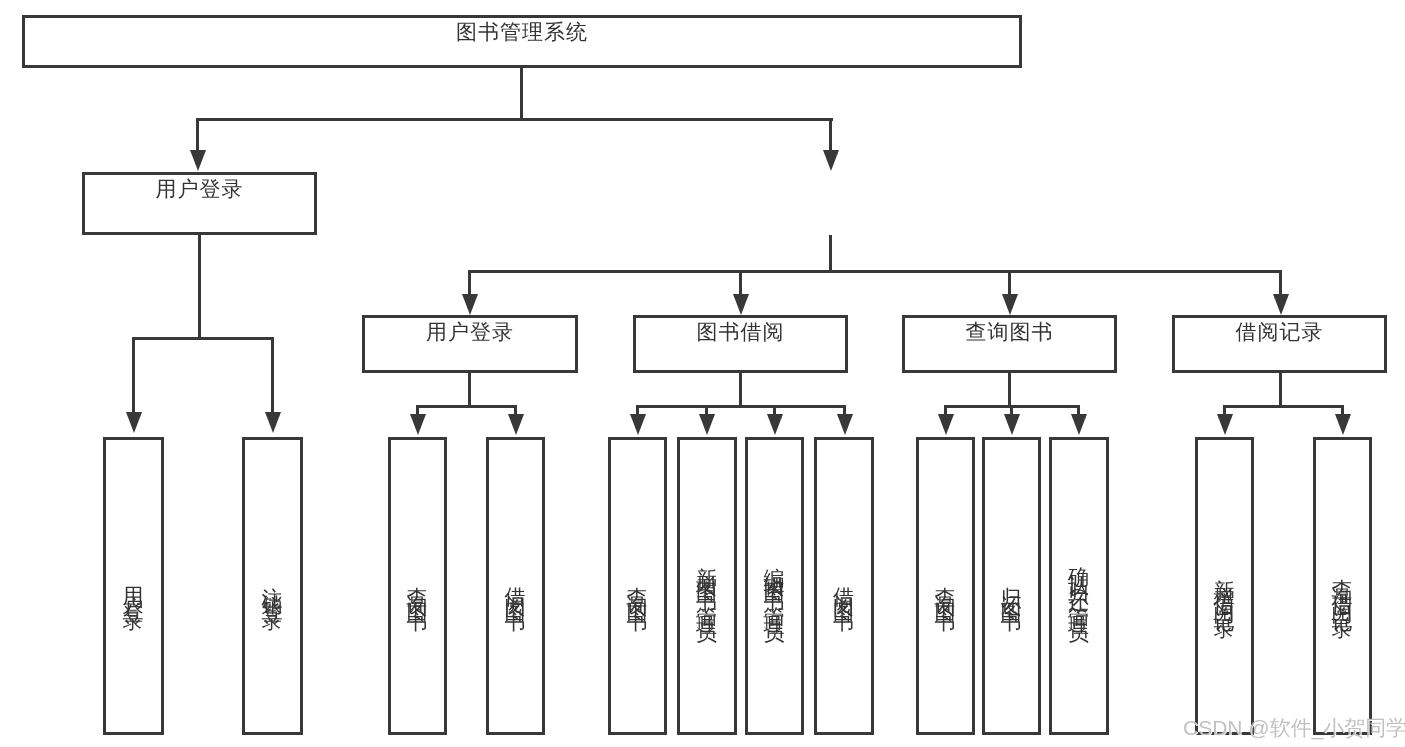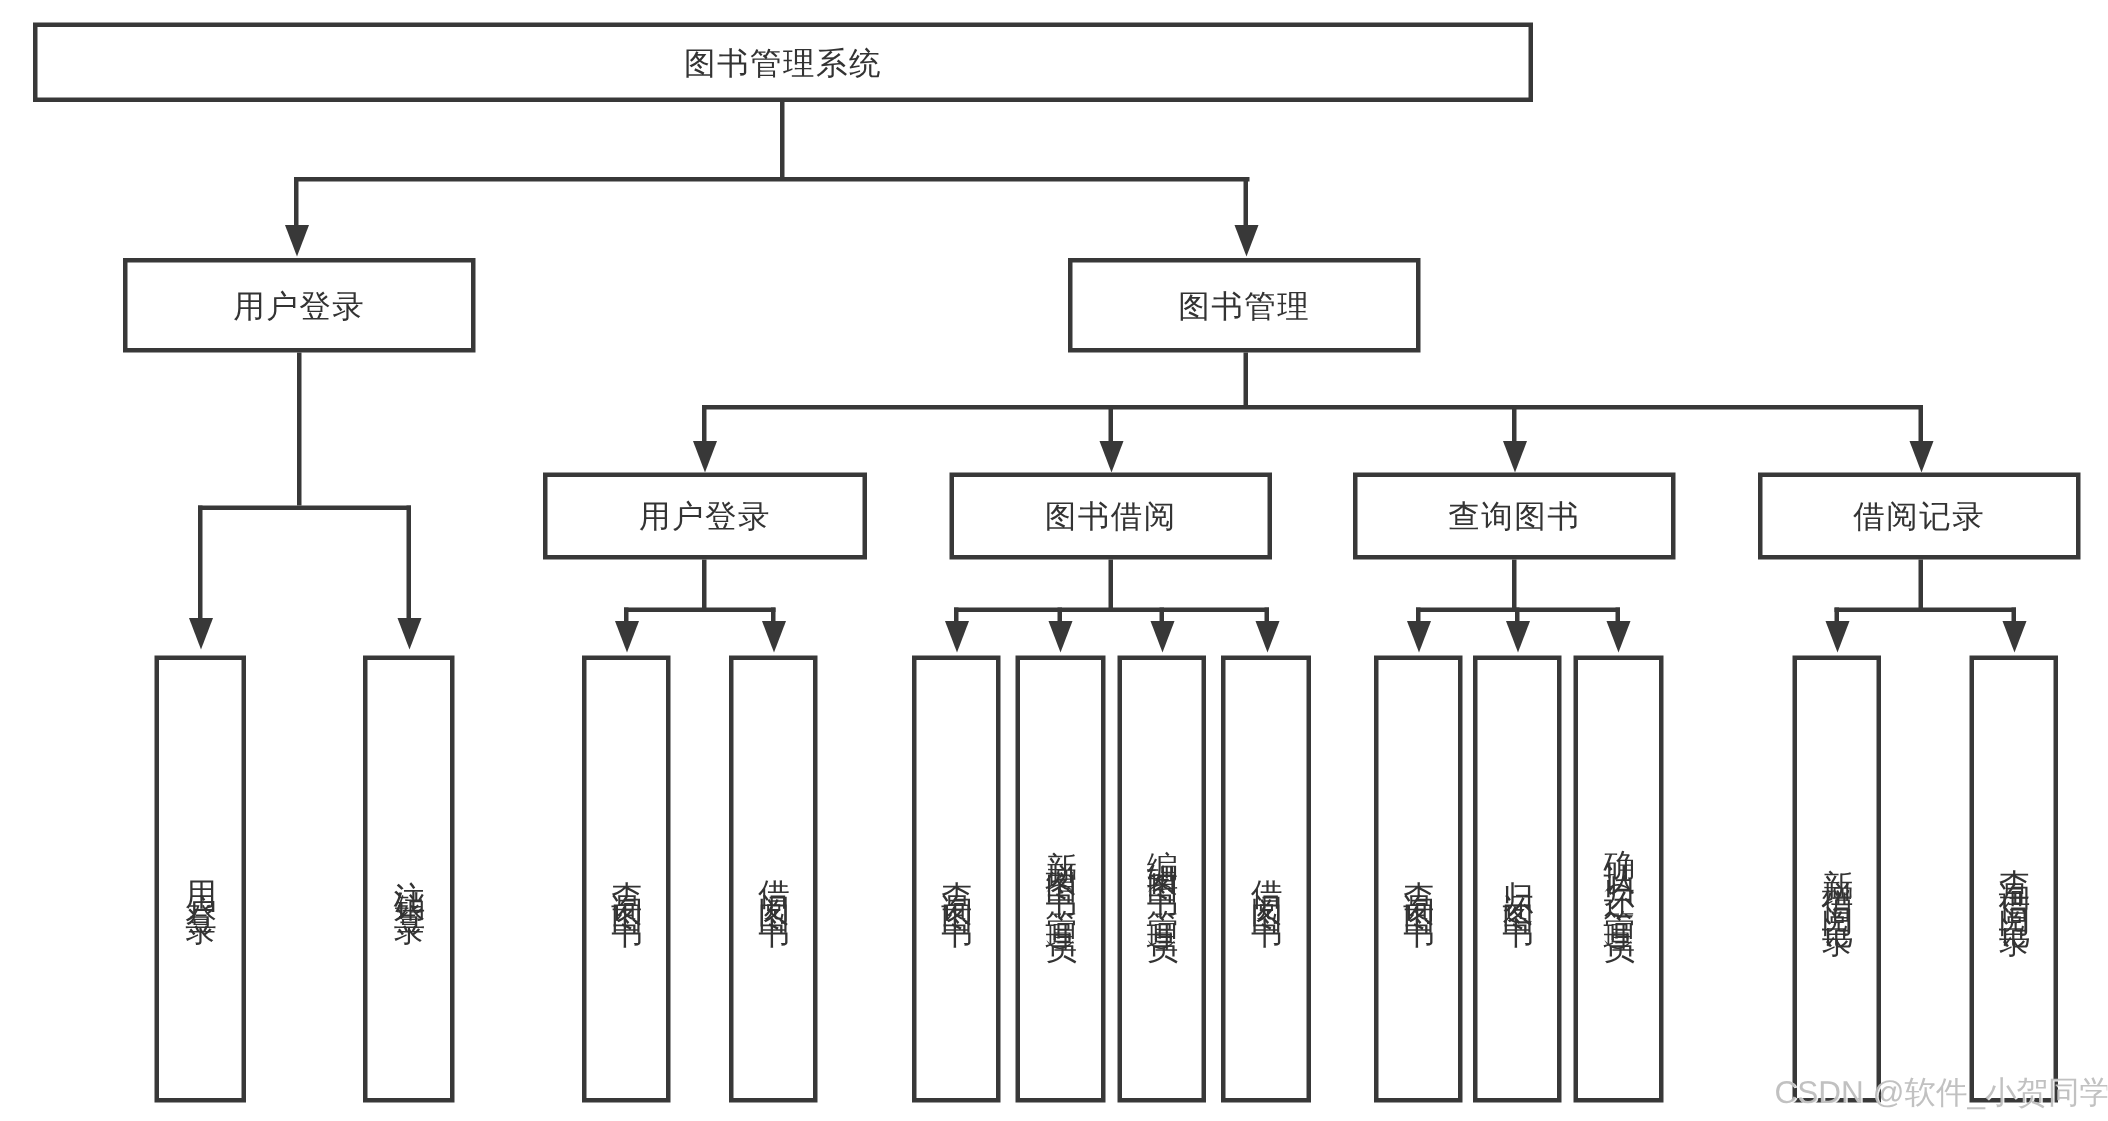--- a/index.html
+++ b/index.html
@@ -13,21 +13,21 @@
     position:relative;
     width:1405px;height:747px;
     background:var(--bg);
     overflow:hidden;
   }
   .hbox{
     position:absolute;
     background:#fff;
     border:3px solid var(--line);
     box-sizing:border-box;
-    display:flex;align-items:center;justify-content:center;
+    display:flex;align-items:flex-start;justify-content:center;
     font-size:21px;color:var(--text);
     letter-spacing:1px;
   }
   .vbox{
     position:absolute;
     background:#fff;
     border:3px solid var(--line);
     box-sizing:border-box;
     display:flex;align-items:center;justify-content:center;
     color:var(--text);
@@ -72,23 +72,20 @@
 
   <div class="line" style="left:520px;top:68px;width:3px;height:51px;"></div>
   <div class="line" style="left:196px;top:118px;width:637px;height:3px;"></div>
   <div class="line" style="left:196px;top:118px;width:3px;height:34px;"></div>
   <div class="arrow" style="left:190px;top:150px;"></div>
   <div class="line" style="left:829px;top:118px;width:3px;height:34px;"></div>
   <div class="arrow" style="left:823px;top:150px;"></div>
 
   <div class="hbox" style="left:82px;top:172px;width:235px;height:63px;">
     <span>用户登录</span>
-  </div>
-  <div class="hbox" style="left:712px;top:172px;width:235px;height:63px;">
-    <span>图书管理</span>
   </div>
 
   <div class="line" style="left:198px;top:235px;width:3px;height:102px;"></div>
   <div class="line" style="left:132px;top:337px;width:142px;height:3px;"></div>
   <div class="line" style="left:132px;top:337px;width:3px;height:76px;"></div>
   <div class="arrow" style="left:126px;top:412px;"></div>
   <div class="line" style="left:271px;top:337px;width:3px;height:76px;"></div>
   <div class="arrow" style="left:265px;top:412px;"></div>
 
   <div class="line" style="left:829px;top:235px;width:3px;height:36px;"></div>

